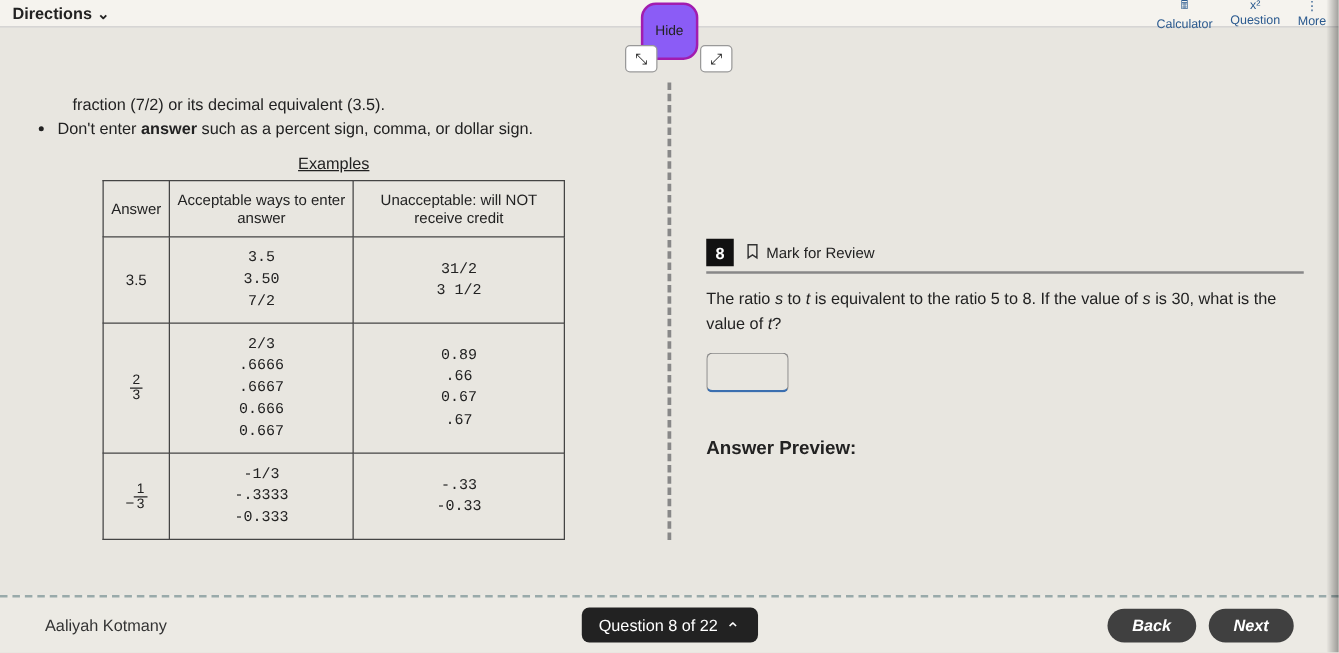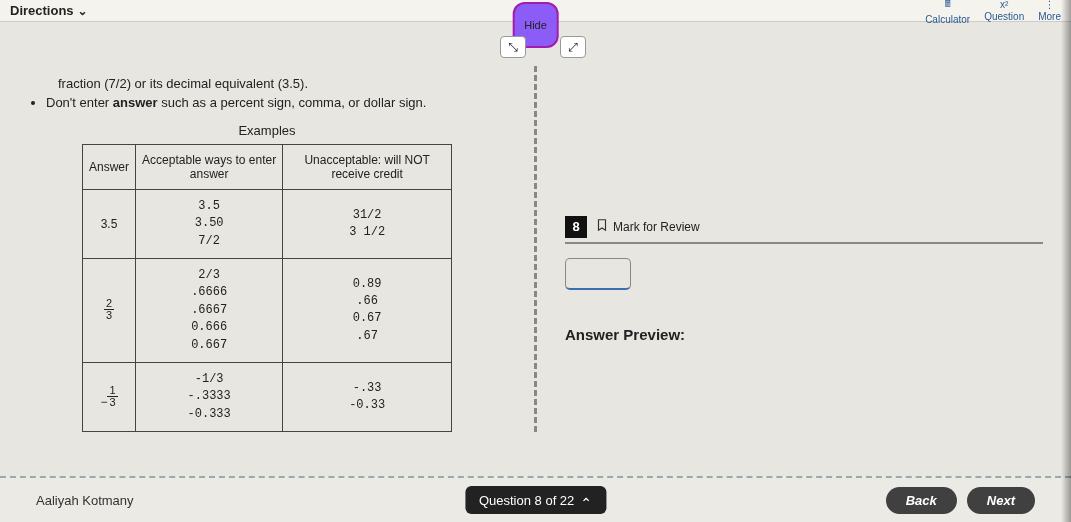--- a/index.html
+++ b/index.html
@@ -35,21 +35,21 @@
     align-items:center; justify-content:center; font-size:12px;
   }
   .mini-l { left: 500px; }
   .mini-r { left: 560px; }
 
   .main { display:flex; height: 454px; align-items: center; }
   .pane { flex:1; padding: 8px 28px 0 28px; overflow:hidden; position:relative;}
   .left-pane { border-right: 3px dashed #888; }
   .instr { font-size:13px; line-height:1.5; }
   .instr ul { margin-left: 18px; }
-  .ex-title { text-align:center; margin: 10px 0 6px; font-size:13px;}
+  .ex-title { text-align:center; margin: 10px 0 6px; font-size:13px;text-decoration:underline;}
   table.ex {
     border-collapse: collapse; width: 370px; margin: 0 auto;
   }
   table.ex th, table.ex td {
     border: 1px solid #444;
     padding: 8px 6px;
     text-align:center;
     vertical-align: middle;
     font-size: 12px;
   }
@@ -187,20 +187,23 @@
         <span class="bm-icon">
           <svg viewBox="0 0 24 24" fill="none" stroke="#333" stroke-width="2">
               <path d="M6 3h12v18l-6-4-6 4z"></path>
             </svg>
         </span>
         <span>Mark for Review</span>
       </div>
     </div>
     <div class="qhdr-line"></div>
 
+    <div class="qtext">
+      <span>The ratio </span><em>s</em><span> to </span><em>t</em><span> is equivalent to the ratio 5 to 8. If the value of </span><em>s</em><span> is 30, what is the value of </span><em>t</em><span>?</span>
+    </div>
 
     <div class="answer-box"></div>
 
     <div class="preview">Answer Preview:</div>
   </div>
 </div>
 
 <div class="footer">
   <div class="f-left">Aaliyah Kotmany</div>
   <div class="f-center">

